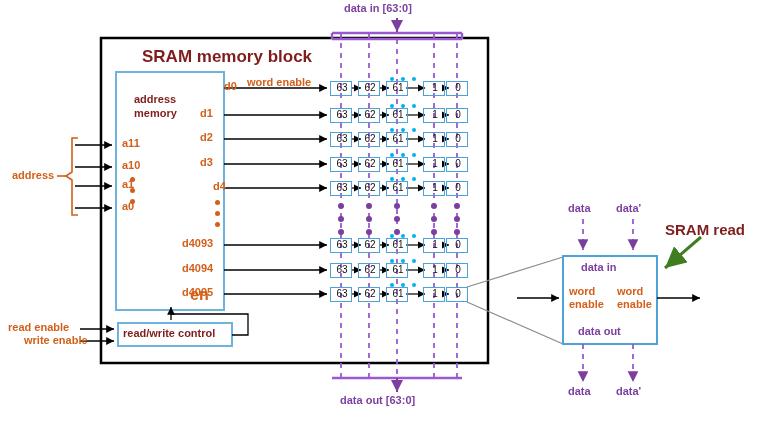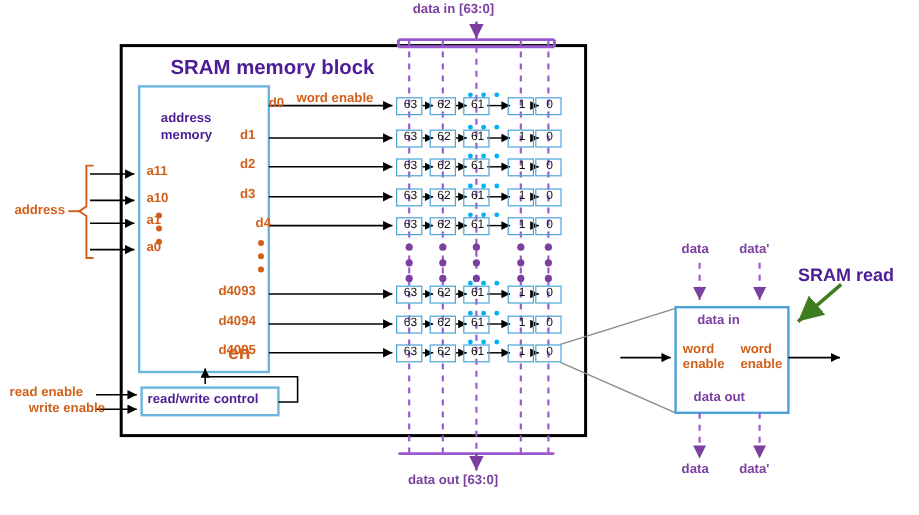--- a/index.html
+++ b/index.html
@@ -15,21 +15,21 @@
     font-family: "Liberation Sans", sans-serif;
     overflow: hidden;
   }
   .lbl {
     position: absolute;
     font-weight: bold;
     white-space: nowrap;
     line-height: 1.05;
   }
   .orange { color: #d2601a; }
-  .green  { color: #4c1d95; }
+  .green  { color: #7f1d1d; }
   .purple { color: #7b3fa0; }
   .svgroot {
     position: absolute;
     left: 0; top: 0;
     width: 766px;
     height: 429px;
   }
   .celltxt {
     position: absolute;
     font-size: 10px;

